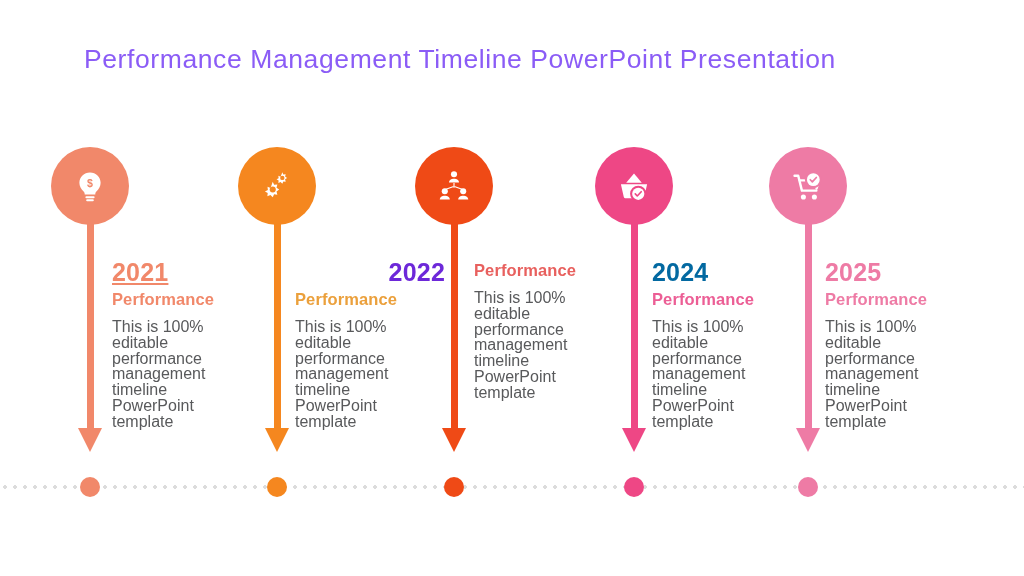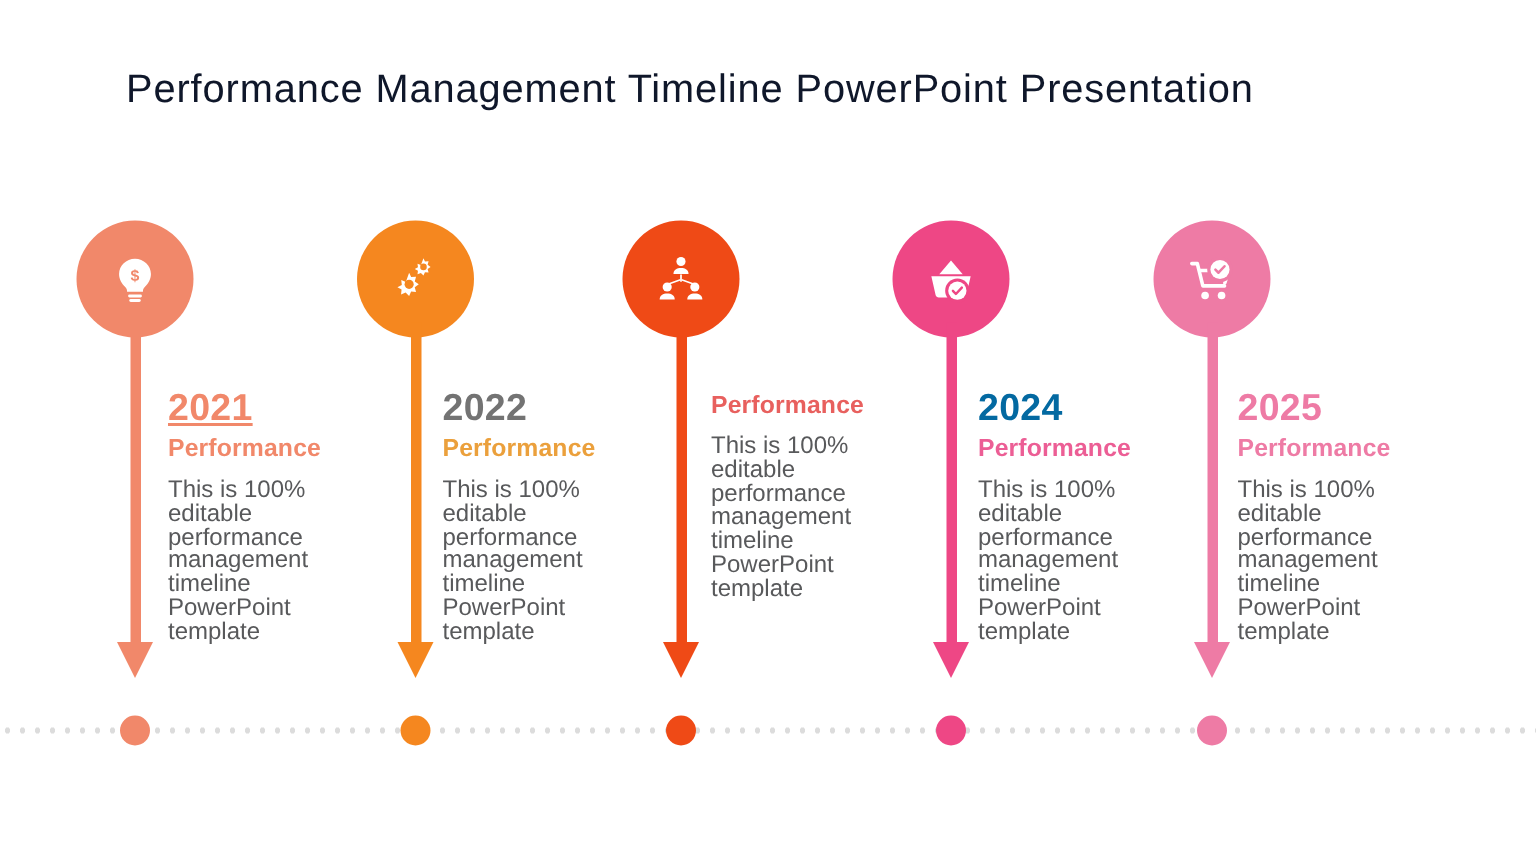--- a/index.html
+++ b/index.html
@@ -20,21 +20,21 @@
     width: 1024px;
     height: 576px;
     background: #ffffff;
   }
   .slide-title {
     position: absolute;
     left: 84px;
     top: 44px;
     font-size: 26.5px;
     letter-spacing: 0.6px;
-    color: #0f172a;
+    color: #8b5cf6;
     font-weight: 400;
     white-space: nowrap;
   }
   
   .baseline {
     position: absolute;
     left: 0;
     top: 485px;
     width: 1024px;
     height: 4px;
@@ -154,21 +154,21 @@
             <path d="M18 18l1.9 4.2 4.6-.4-1.2 4.5 3.8 2.7-3.8 2.7 1.2 4.5-4.6-.4L18 40l-3.3-3.3-4.3 1.8.5-4.6L7 31.8l4.1-2.2-.5-4.6 4.3 1.8z"></path>
             <circle cx="18" cy="29" r="4.3" fill="#F5871F"></circle>
           </g>
         </svg>
       </span>
     </div>
     <div class="stem" style="background:#F5871F;"></div>
     <div class="arrowhead" style="border-top-color:#F5871F;"></div>
     <div class="dot" style="background:#F5871F;"></div>
     <div class="textblock" style="left:18px;">
-      <p class="year" style="color:#737373;">2022</p>
+      <p class="year" style="color:#6d28d9;text-align:right;">2022</p>
       <p class="subtitle" style="color:#EBA03C;">Performance</p>
       <p class="desc">This is 100% editable performance management timeline PowerPoint template</p>
     </div>
   </div>
 
   <div class="node" style="left:454px;">
     <div class="circle" style="background:#EF4A16;">
       <span>
         <svg width="34" height="34" viewBox="0 0 48 48">
           <g fill="#ffffff">

